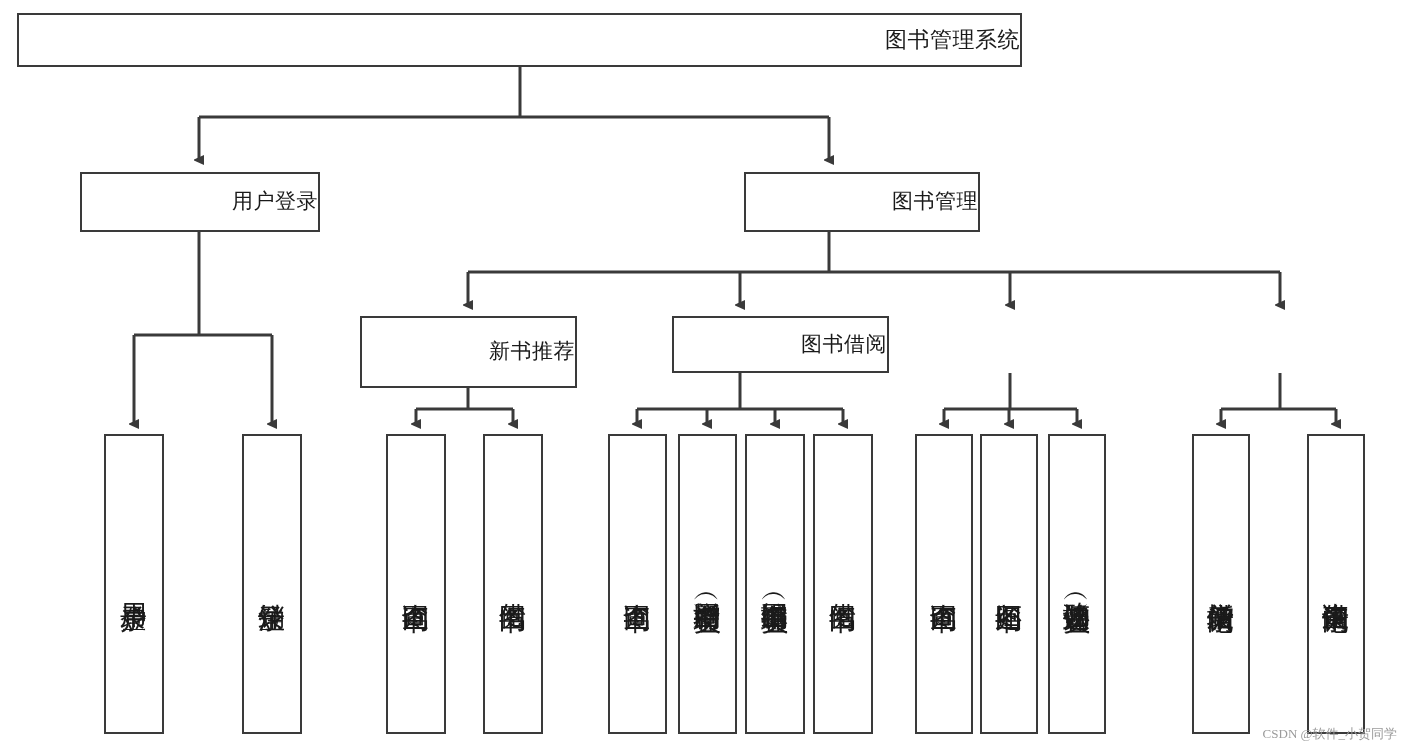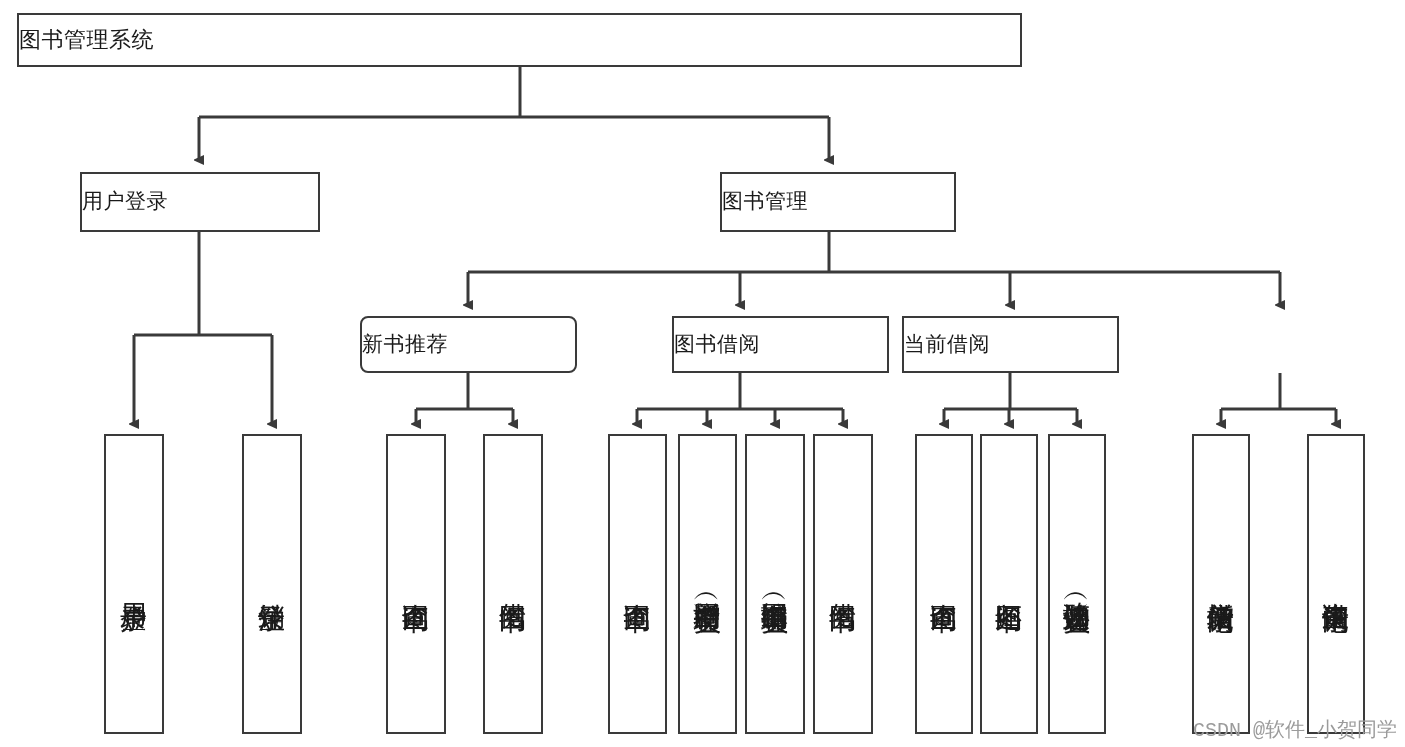--- a/index.html
+++ b/index.html
@@ -26,21 +26,21 @@
     height: 747px;
     pointer-events: none;
   }
   .node {
     position: absolute;
     box-sizing: border-box;
     background: #ffffff;
     border: 2px solid #3a3a3a;
     display: flex;
     align-items: center;
-    justify-content: flex-start;
+    justify-content: flex-end;
     color: #1a1a1a;
   }
   .node .label {
     display: block;
     text-align: center;
     line-height: 1.12;
     letter-spacing: 0.5px;
   }
   
   .node.horiz .label {
@@ -59,24 +59,24 @@
     font-size: 27px;
     line-height: 1.0;
     letter-spacing: 1px;
     max-height: 100%;
     text-align: center;
   }
   #watermark {
     position: absolute;
     right: 8px;
     bottom: 4px;
-    font-size: 20px;
+    font-size: 13px;
     color: #9b9b9b;
     white-space: nowrap;
-    font-family: Liberation Mono, monospace;
+    font-family: Liberation Serif, serif;
   }
 </style>
 </head>
 <body>
 
 <div id="canvas">
 
   <svg class="edges" viewBox="0 0 1405 747" xmlns="http://www.w3.org/2000/svg">
     <defs>
       <marker id="arrow" markerWidth="10" markerHeight="10" refX="5" refY="5" orient="auto" markerUnits="userSpaceOnUse">
@@ -127,32 +127,29 @@
     </g>
   </svg>
 
   <div class="node horiz root" style="left:17px; top:13px; width:1005px; height:54px;">
     <span class="label">图书管理系统</span>
   </div>
 
   <div class="node horiz" style="left:80px; top:172px; width:240px; height:60px;">
     <span class="label">用户登录</span>
   </div>
-  <div class="node horiz" style="left:720px; top:172px; width:236px; height:60px;">
+  <div class="node horiz" style="left:744px; top:172px; width:236px; height:60px;">
     <span class="label">图书管理</span>
   </div>
 
-  <div class="node horiz" style="left:360px; top:316px; width:217px; height:57px;border-radius:8px;">
+  <div class="node horiz" style="left:360px; top:316px; width:217px; height:72px;">
     <span class="label">新书推荐</span>
   </div>
   <div class="node horiz" style="left:632px; top:316px; width:217px; height:57px;margin-left:40px;">
     <span class="label">图书借阅</span>
-  </div>
-  <div class="node horiz" style="left:902px; top:316px; width:217px; height:57px;">
-    <span class="label">当前借阅</span>
   </div>
 
   <div class="node vert" style="left:104px; top:434px; width:60px; height:300px;">
     <span class="label">用户登录</span>
   </div>
   <div class="node vert" style="left:242px; top:434px; width:60px; height:300px;">
     <span class="label">注销登录</span>
   </div>
 
   <div class="node vert" style="left:386px; top:434px; width:60px; height:300px;">

